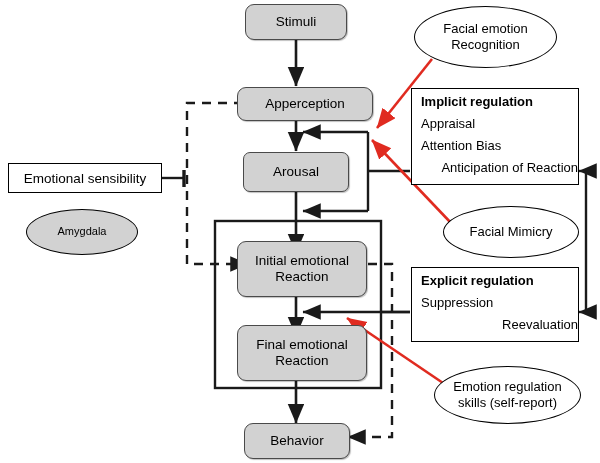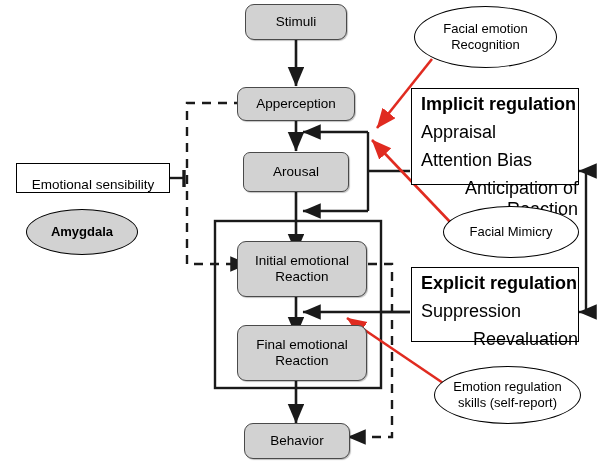--- a/index.html
+++ b/index.html
@@ -19,47 +19,47 @@
     line-height:1.15;
     box-shadow:1px 1px 1px rgba(0,0,0,0.25);
   }
   .node span{display:block;}
   .regbox{
     position:absolute;
     background:#ffffff;
     border:1.7px solid #000;
     box-sizing:border-box;
     padding:5px 0 5px 9px;
-    font-size:18px;
+    font-size:13px;
     color:#000;
   }
   .regbox .title{font-weight:bold;margin-bottom:7px;}
   .regbox .item{margin-bottom:7px;}
   .regbox .item:last-child{margin-bottom:0;text-align:right;}
   .plainbox{
     position:absolute;
     background:#ffffff;
     border:1.7px solid #000;
     box-sizing:border-box;
-    display:flex;align-items:flex-end;justify-content:center;
-    font-size:13.5px;color:#000;margin-left:8px;
+    display:flex;align-items:center;justify-content:center;
+    font-size:13.5px;color:#000;
   }
   .ellipse{
     position:absolute;
     border:1.8px solid #000;
     border-radius:50%;
     box-sizing:border-box;
     display:flex;align-items:center;justify-content:center;
     text-align:center;
     font-size:13px;
     color:#000;
     line-height:1.25;
     background:#ffffff;
   }
-  .ellipse.filled{background:#d2d2d2;font-size:13px;font-weight:bold;}
+  .ellipse.filled{background:#d2d2d2;font-size:11px;}
   .ellipse span{display:block;padding:0 6px;}
 </style>
 </head>
 <body>
 
 <div id="canvas">
 
   <svg id="svg-layer" viewBox="0 0 600 463">
     <defs>
       <marker id="ah" markerWidth="9" markerHeight="9" refX="7.4" refY="3.2" orient="auto">
@@ -124,21 +124,21 @@
       <path d="M432,59 L377,128" marker-end="url(#ah-red)"></path>
       <path d="M452,224 L372,140" marker-end="url(#ah-red)"></path>
       <path d="M443,383 L347,318" marker-end="url(#ah-red)"></path>
     </g>
   </svg>
 
   <div class="node" style="left:245px;top:4px;width:102px;height:36px;">
     <span>Stimuli</span>
   </div>
 
-  <div class="node" style="left:237px;top:87px;width:118px;height:34px;">
+  <div class="node" style="left:237px;top:87px;width:136px;height:34px;">
     <span>Apperception</span>
   </div>
 
   <div class="node" style="left:243px;top:152px;width:106px;height:40px;border-radius:7px;">
     <span>Arousal</span>
   </div>
 
   <div class="node" style="left:237px;top:241px;width:130px;height:56px;flex-direction:column;">
     <span>Initial emotional</span>
     <span>Reaction</span>

